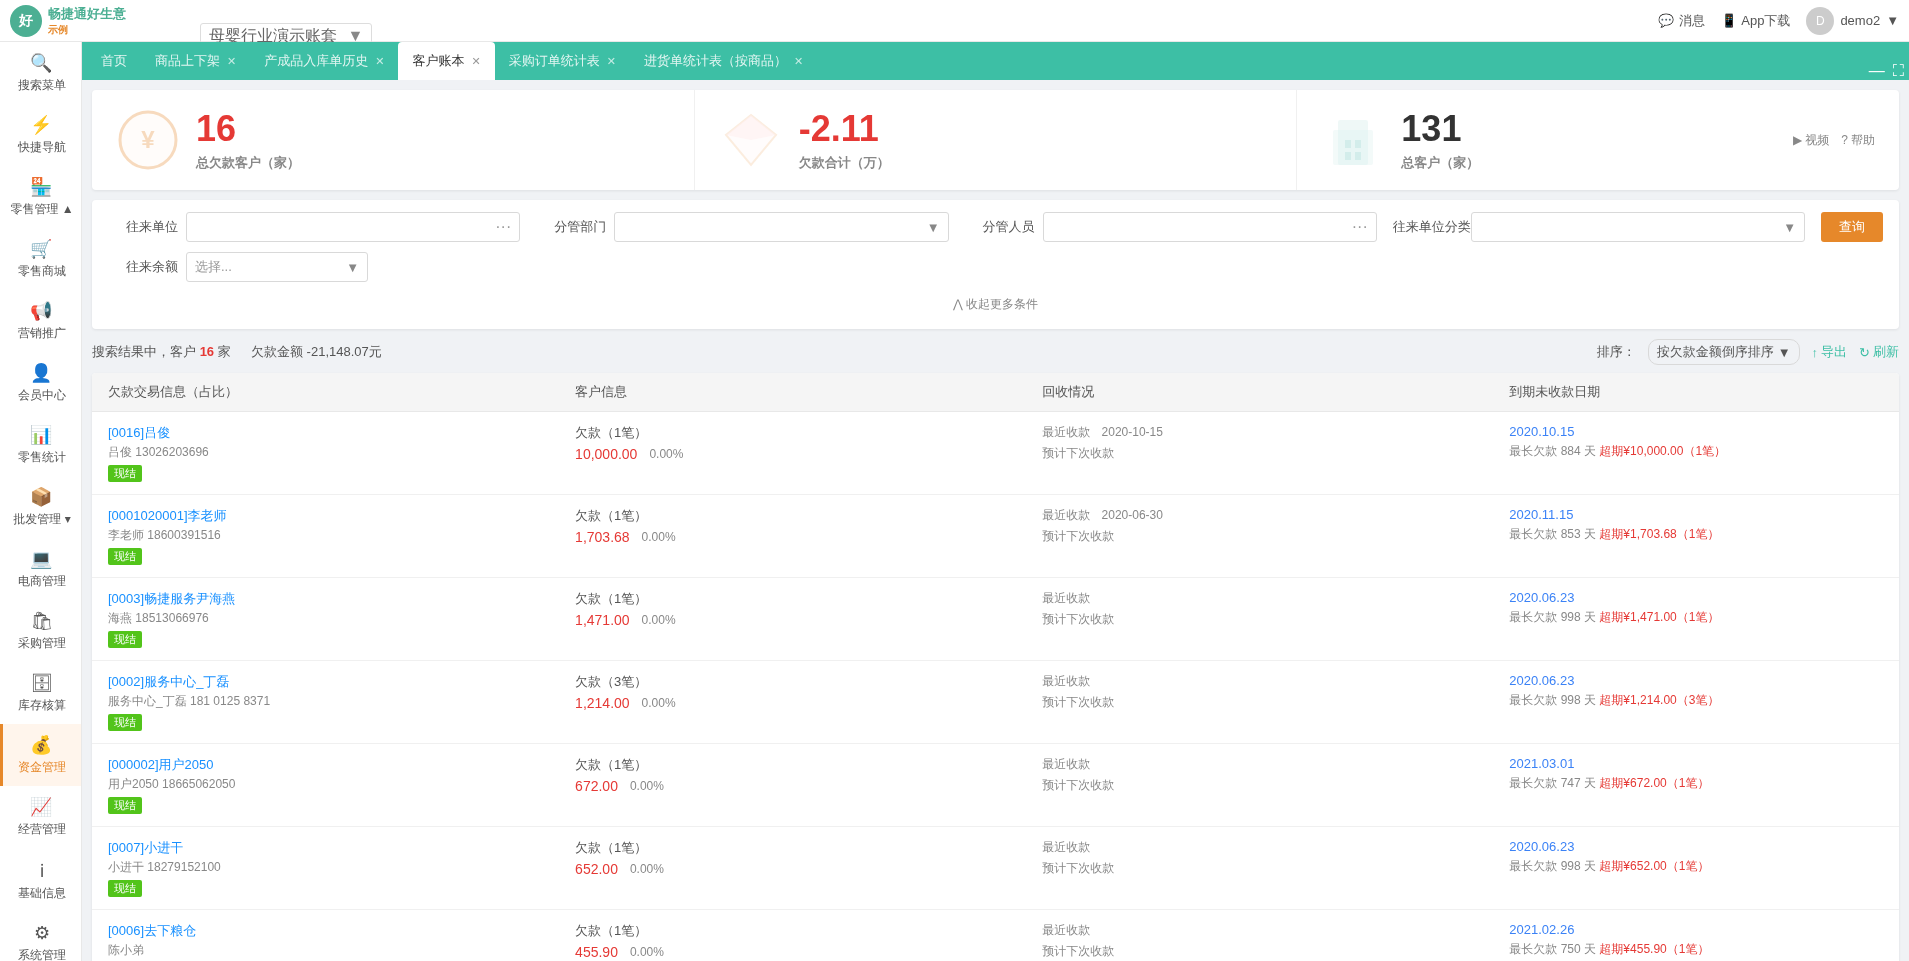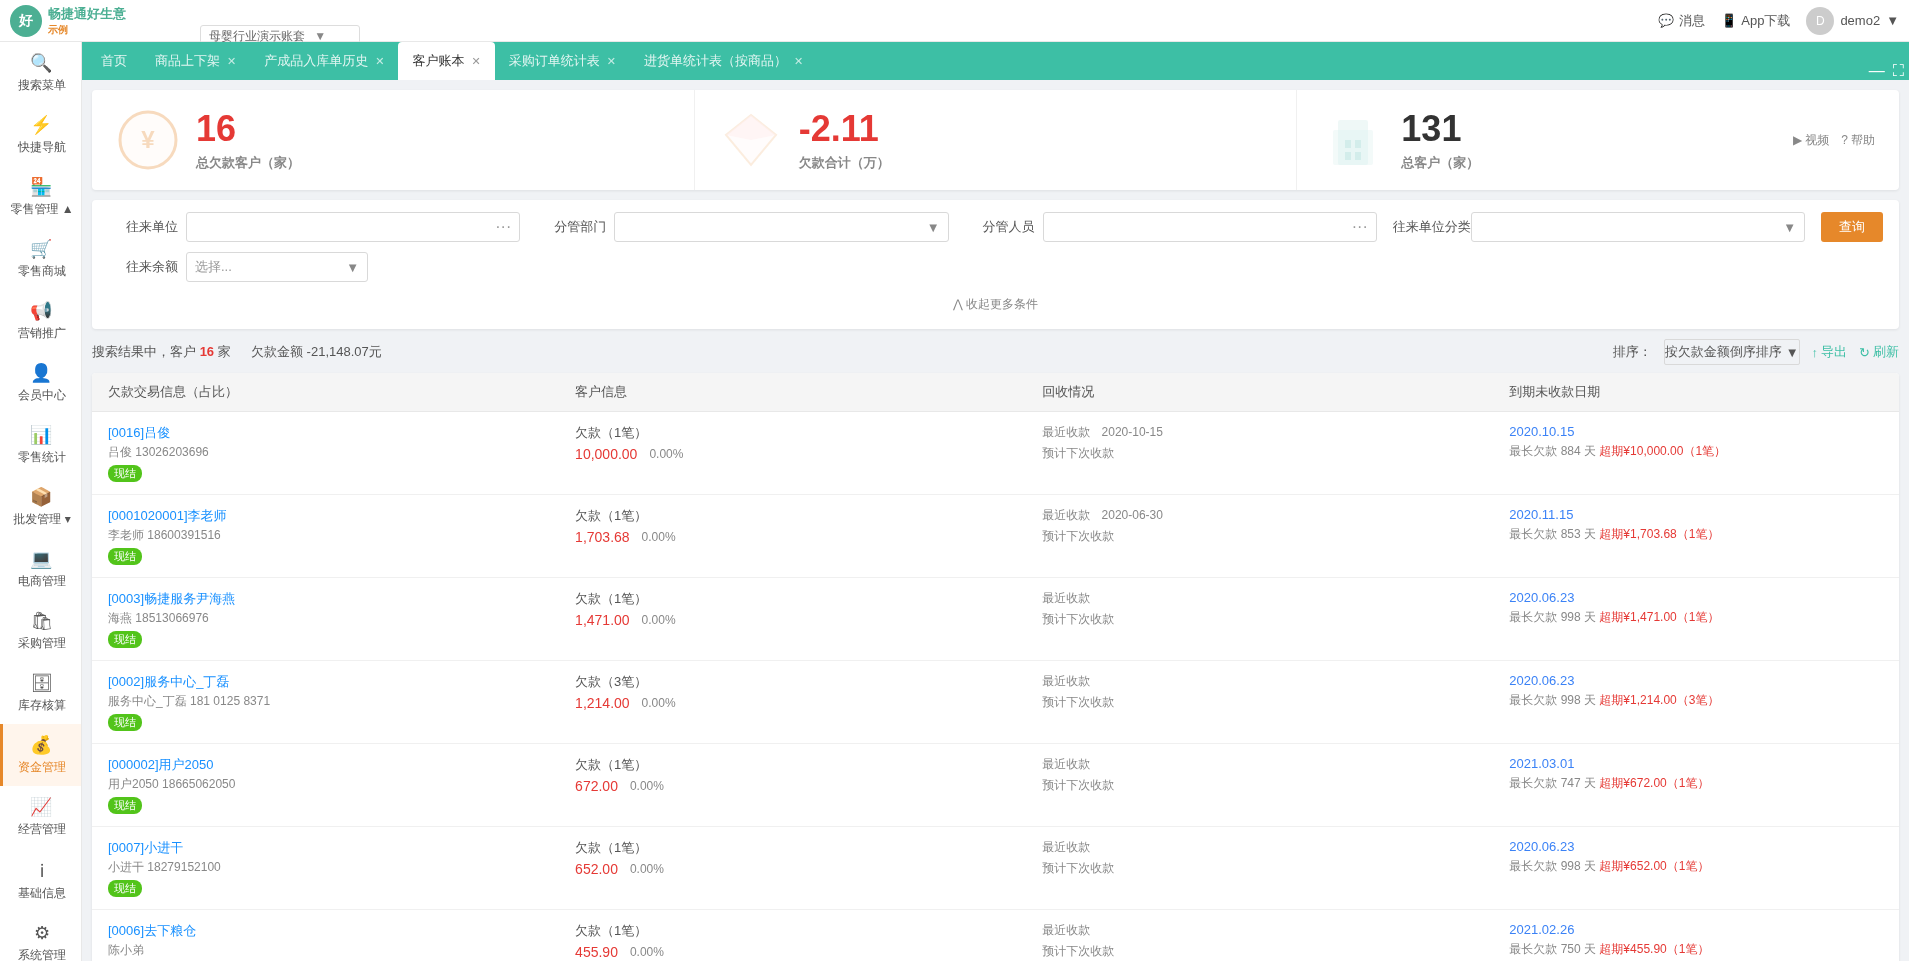--- a/index.html
+++ b/index.html
@@ -6,21 +6,21 @@
     body { font-family: 'Microsoft YaHei', Arial, sans-serif; font-size: 13px; background: #f0f2f5; color: #333; }
 
     
     .app-wrapper { display: flex; flex-direction: column; height: 961px; width: 1909px; overflow: hidden; }
 
     
     .top-bar { display: flex; align-items: center; background: #fff; height: 42px; border-bottom: 1px solid #e8e8e8; padding: 0 10px; flex-shrink: 0; }
     .top-bar-logo { display: flex; align-items: center; gap: 6px; width: 180px; }
     .logo-icon { width: 32px; height: 32px; background: #4caf93; border-radius: 50%; display: flex; align-items: center; justify-content: center; color: white; font-size: 14px; font-weight: bold; }
     .logo-text { font-size: 13px; color: #4caf93; font-weight: bold; }
-    .top-bar-company { color: #666; font-size: 12px; margin-left: 10px; border: 1px solid #ddd; padding: 2px 8px; border-radius: 3px; min-width: 160px; margin-top: 32px; }
+    .top-bar-company { color: #666; font-size: 16px; margin-left: 10px; border: 1px solid #ddd; padding: 2px 8px; border-radius: 3px; min-width: 160px; margin-top: 32px; }
     .top-bar-right { margin-left: auto; display: flex; align-items: center; gap: 16px; }
     .top-bar-right .msg { display: flex; align-items: center; gap: 4px; color: #555; cursor: pointer; }
     .top-bar-right .app-dl { display: flex; align-items: center; gap: 4px; color: #555; cursor: pointer; }
     .top-bar-right .user { display: flex; align-items: center; gap: 6px; color: #555; cursor: pointer; }
     .user-avatar { width: 28px; height: 28px; border-radius: 50%; background: #ccc; overflow: hidden; display: flex; align-items: center; justify-content: center; color: white; font-size: 12px; }
 
     
     .main-layout { display: flex; flex: 1; overflow: hidden; }
 
     
@@ -72,32 +72,32 @@
     .filter-select { flex: 1; height: 30px; border: 1px solid #d9d9d9; border-radius: 3px; padding: 0 8px; font-size: 13px; display: flex; align-items: center; cursor: pointer; }
     .filter-select .arrow { margin-left: auto; color: #888; }
     .search-btn { background: #e6882a; color: #fff; border: none; padding: 6px 18px; border-radius: 3px; cursor: pointer; font-size: 13px; white-space: nowrap; }
     .collapse-row { text-align: center; color: #888; font-size: 12px; cursor: pointer; padding: 4px; }
 
     
     .results-bar { display: flex; align-items: center; margin-bottom: 8px; }
     .results-text { font-size: 13px; color: #555; }
     .results-text strong { color: #e53935; }
     .sort-bar { margin-left: auto; display: flex; align-items: center; gap: 12px; font-size: 13px; color: #555; }
-    .sort-select { border: 1px solid #d9d9d9; padding: 3px 0; border-radius: 2px; cursor: pointer; display: flex; align-items: center; gap: 4px; }
+    .sort-select { border: 1px solid #d9d9d9; padding: 3px 8px; border-radius: 10px; cursor: pointer; display: flex; align-items: center; gap: 4px; }
     .action-btn { color: #3dbfa5; cursor: pointer; display: flex; align-items: center; gap: 3px; }
 
     
     .data-table { width: 100%; background: #fff; border-radius: 4px; box-shadow: 0 1px 3px rgba(0,0,0,0.08); overflow: hidden; }
     .table-header { display: grid; grid-template-columns: 2.5fr 2.5fr 2.5fr 2fr; background: #f5f5f5; border-bottom: 1px solid #e8e8e8; padding: 10px 16px; }
     .table-header-cell { font-size: 13px; color: #555; font-weight: 500; }
     .table-row { display: grid; grid-template-columns: 2.5fr 2.5fr 2.5fr 2fr; padding: 12px 16px; border-bottom: 1px solid #f0f0f0; align-items: start; }
     .table-row:last-child { border-bottom: none; }
     .customer-name { color: #1890ff; cursor: pointer; font-size: 13px; font-weight: 500; }
     .customer-phone { color: #888; font-size: 12px; margin-top: 2px; }
-    .customer-tag { display: inline-block; background: #52c41a; color: white; font-size: 11px; padding: 1px 6px; border-radius: 8px; margin-top: 4px; }
+    .customer-tag { display: inline-block; background: #52c41a; color: white; font-size: 11px; padding: 1px 6px; border-radius: 2px; margin-top: 4px; }
     .debt-count { color: #555; font-size: 13px; }
     .debt-amount { color: #e53935; font-size: 14px; font-weight: 500; margin: 4px 0; }
     .debt-percent { color: #888; font-size: 12px; }
     .debt-row { display: flex; align-items: center; gap: 12px; }
     .recovery-label { color: #888; font-size: 12px; }
     .recovery-next { color: #888; font-size: 12px; margin-top: 4px; }
     .overdue-date { color: #3b82f6; font-size: 13px; }
     .overdue-days { color: #888; font-size: 12px; margin-top: 4px; }
     .overdue-link { color: #e53935; cursor: pointer; font-size: 12px; }
 

